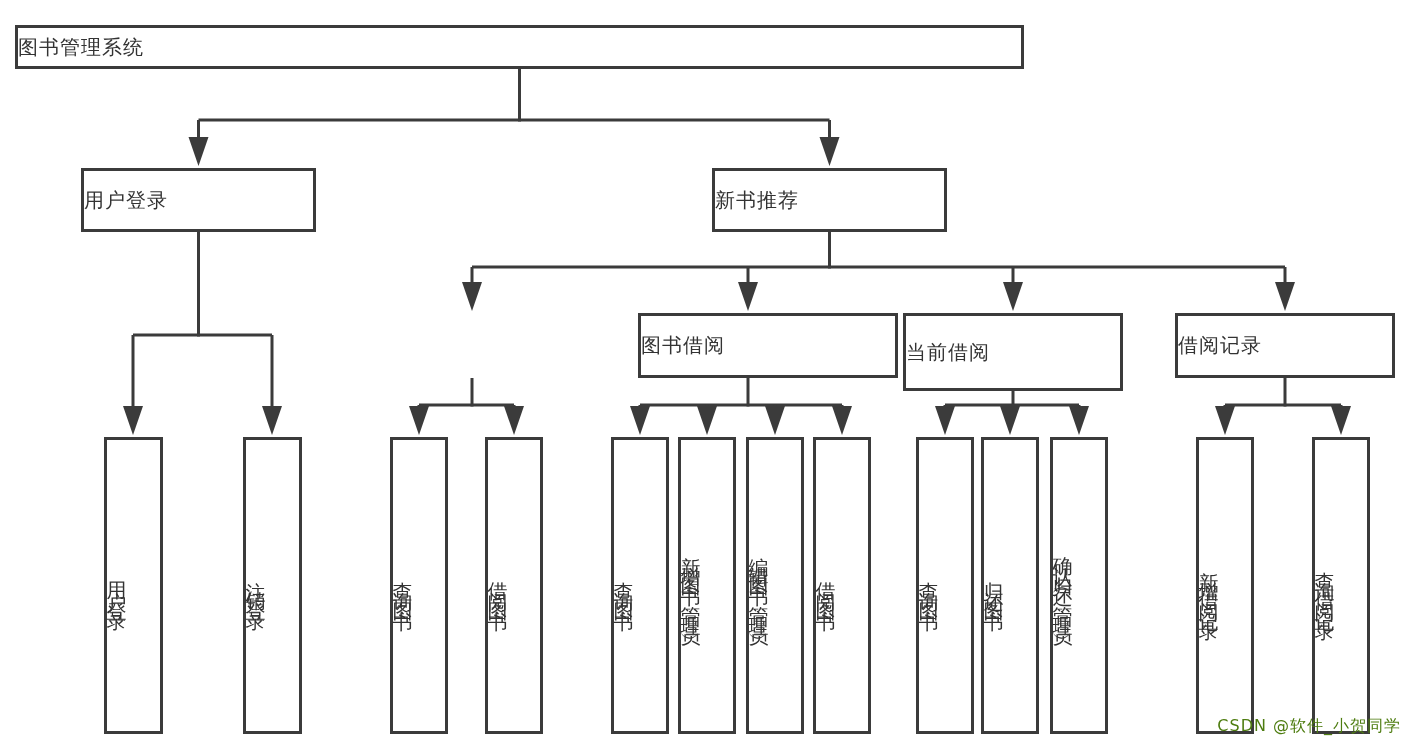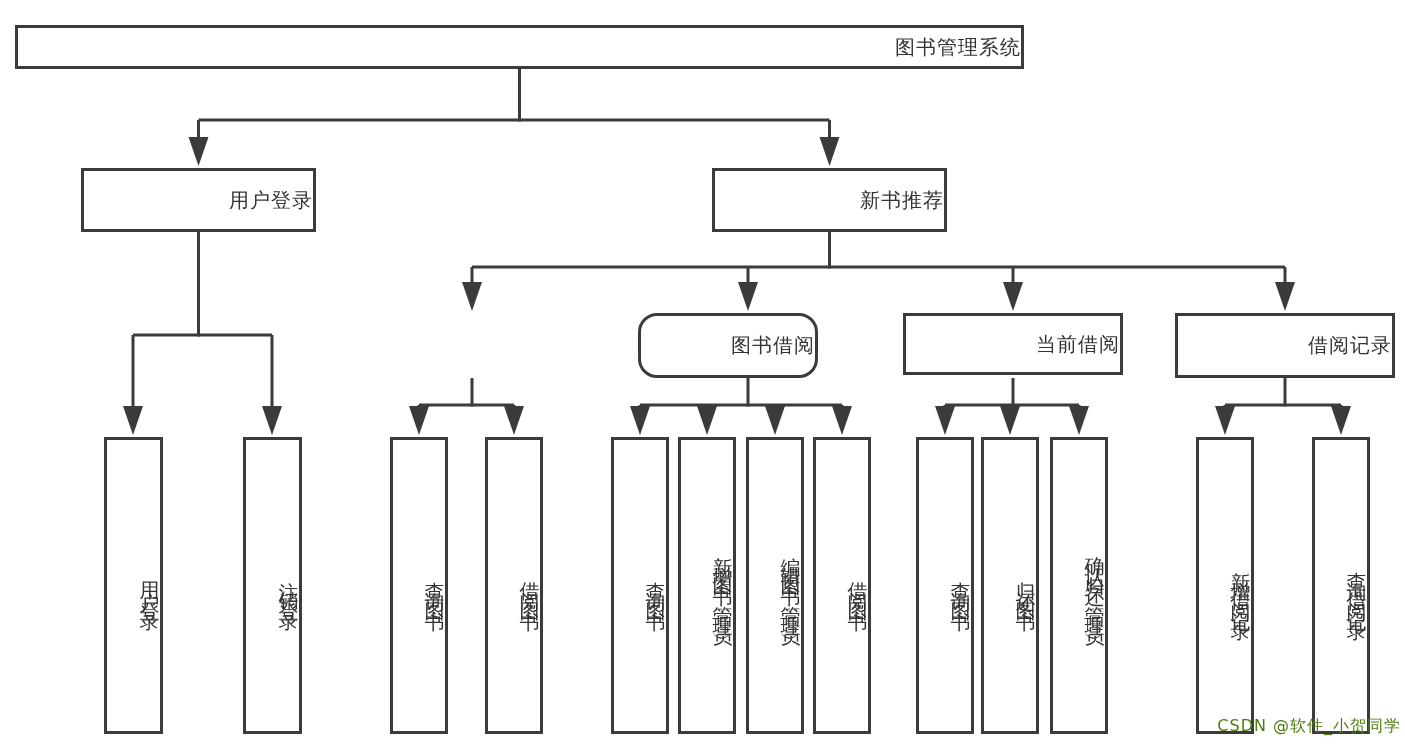--- a/index.html
+++ b/index.html
@@ -11,21 +11,21 @@
     font-family: "DejaVu Sans", sans-serif;
     overflow: hidden;
   }
   .node {
     position: absolute;
     background: #ffffff;
     border: 3px solid #3b3b3b;
     box-sizing: border-box;
     display: flex;
     align-items: center;
-    justify-content: flex-end;
+    justify-content: flex-start;
     color: #333333;
     z-index: 2;
   }
   .node .lbl {
     font-size: 20px;
     letter-spacing: 1px;
     white-space: nowrap;
   }
   .node.v .lbl {
     writing-mode: vertical-rl;
@@ -135,24 +135,24 @@
     <span class="lbl">图书管理系统</span>
   </div>
 
   <div class="node h" style="left:81px; top:168px; width:235px; height:64px;">
     <span class="lbl">用户登录</span>
   </div>
   <div class="node h" style="left:712px; top:168px; width:235px; height:64px;">
     <span class="lbl">新书推荐</span>
   </div>
 
-  <div class="node h" style="left:638px; top:313px; width:180px; height:65px;border-radius:19px;">
+  <div class="node h" style="left:638px; top:313px; width:260px; height:65px;">
     <span class="lbl">图书借阅</span>
   </div>
-  <div class="node h" style="left:903px; top:313px; width:220px; height:62px;">
+  <div class="node h" style="left:903px; top:313px; width:220px; height:78px;">
     <span class="lbl">当前借阅</span>
   </div>
   <div class="node h" style="left:1175px; top:313px; width:220px; height:65px;">
     <span class="lbl">借阅记录</span>
   </div>
 
   <div class="node v" style="left:104px; top:437px; width:59px; height:297px;">
     <span class="lbl">用户登录</span>
   </div>
   <div class="node v" style="left:243px; top:437px; width:59px; height:297px;">

